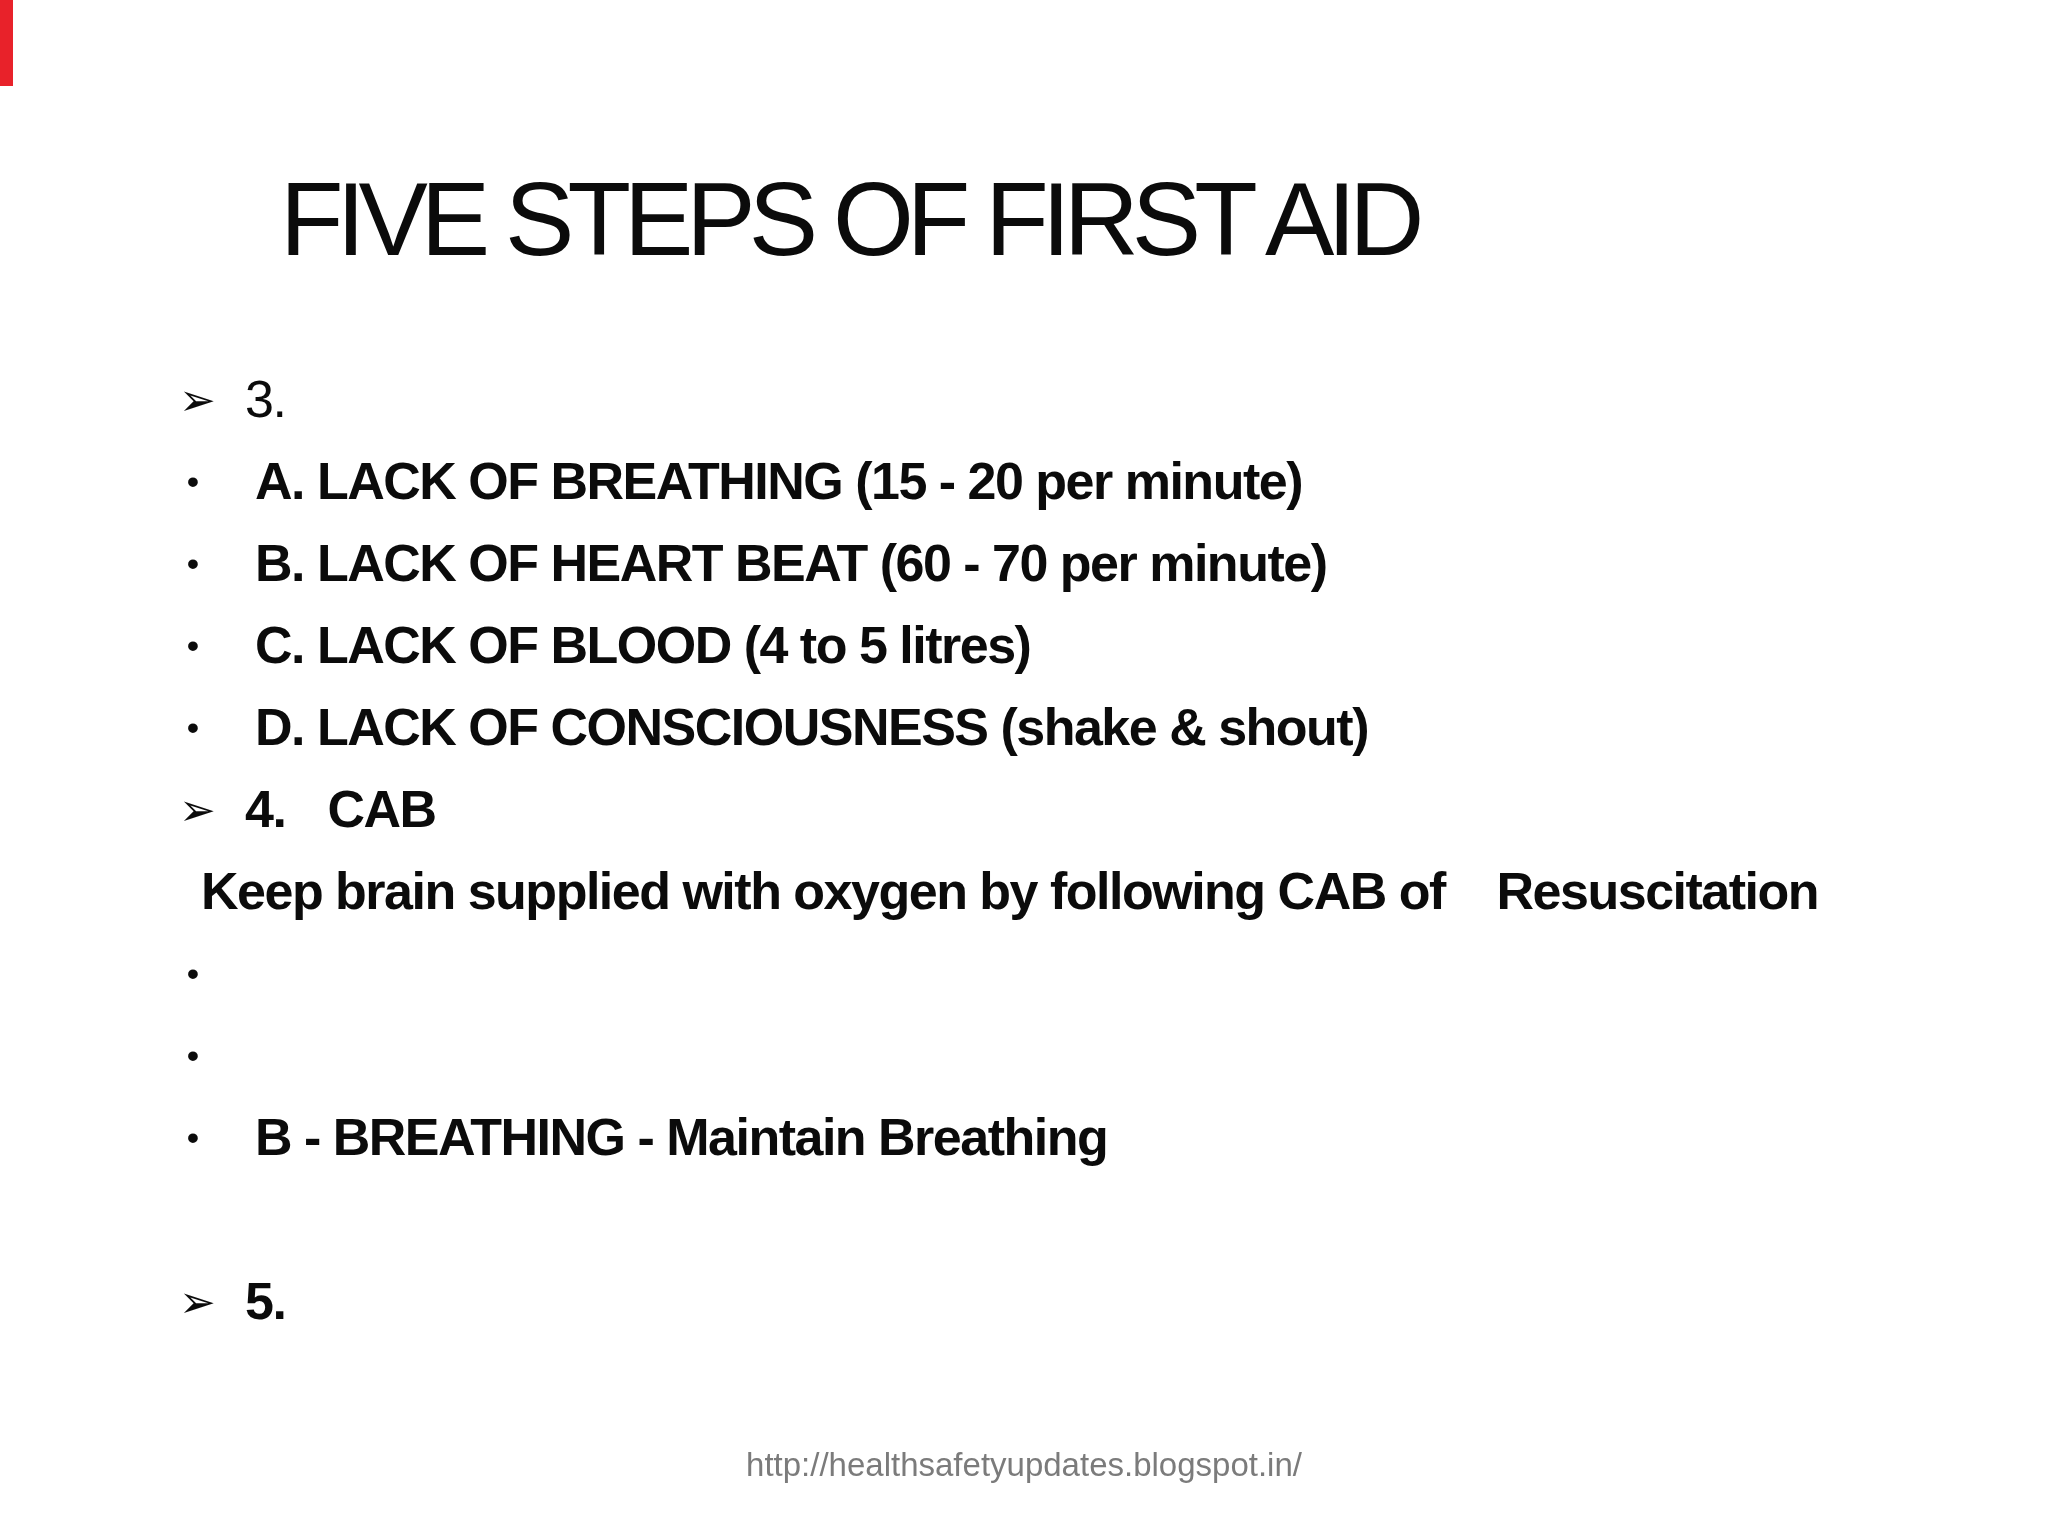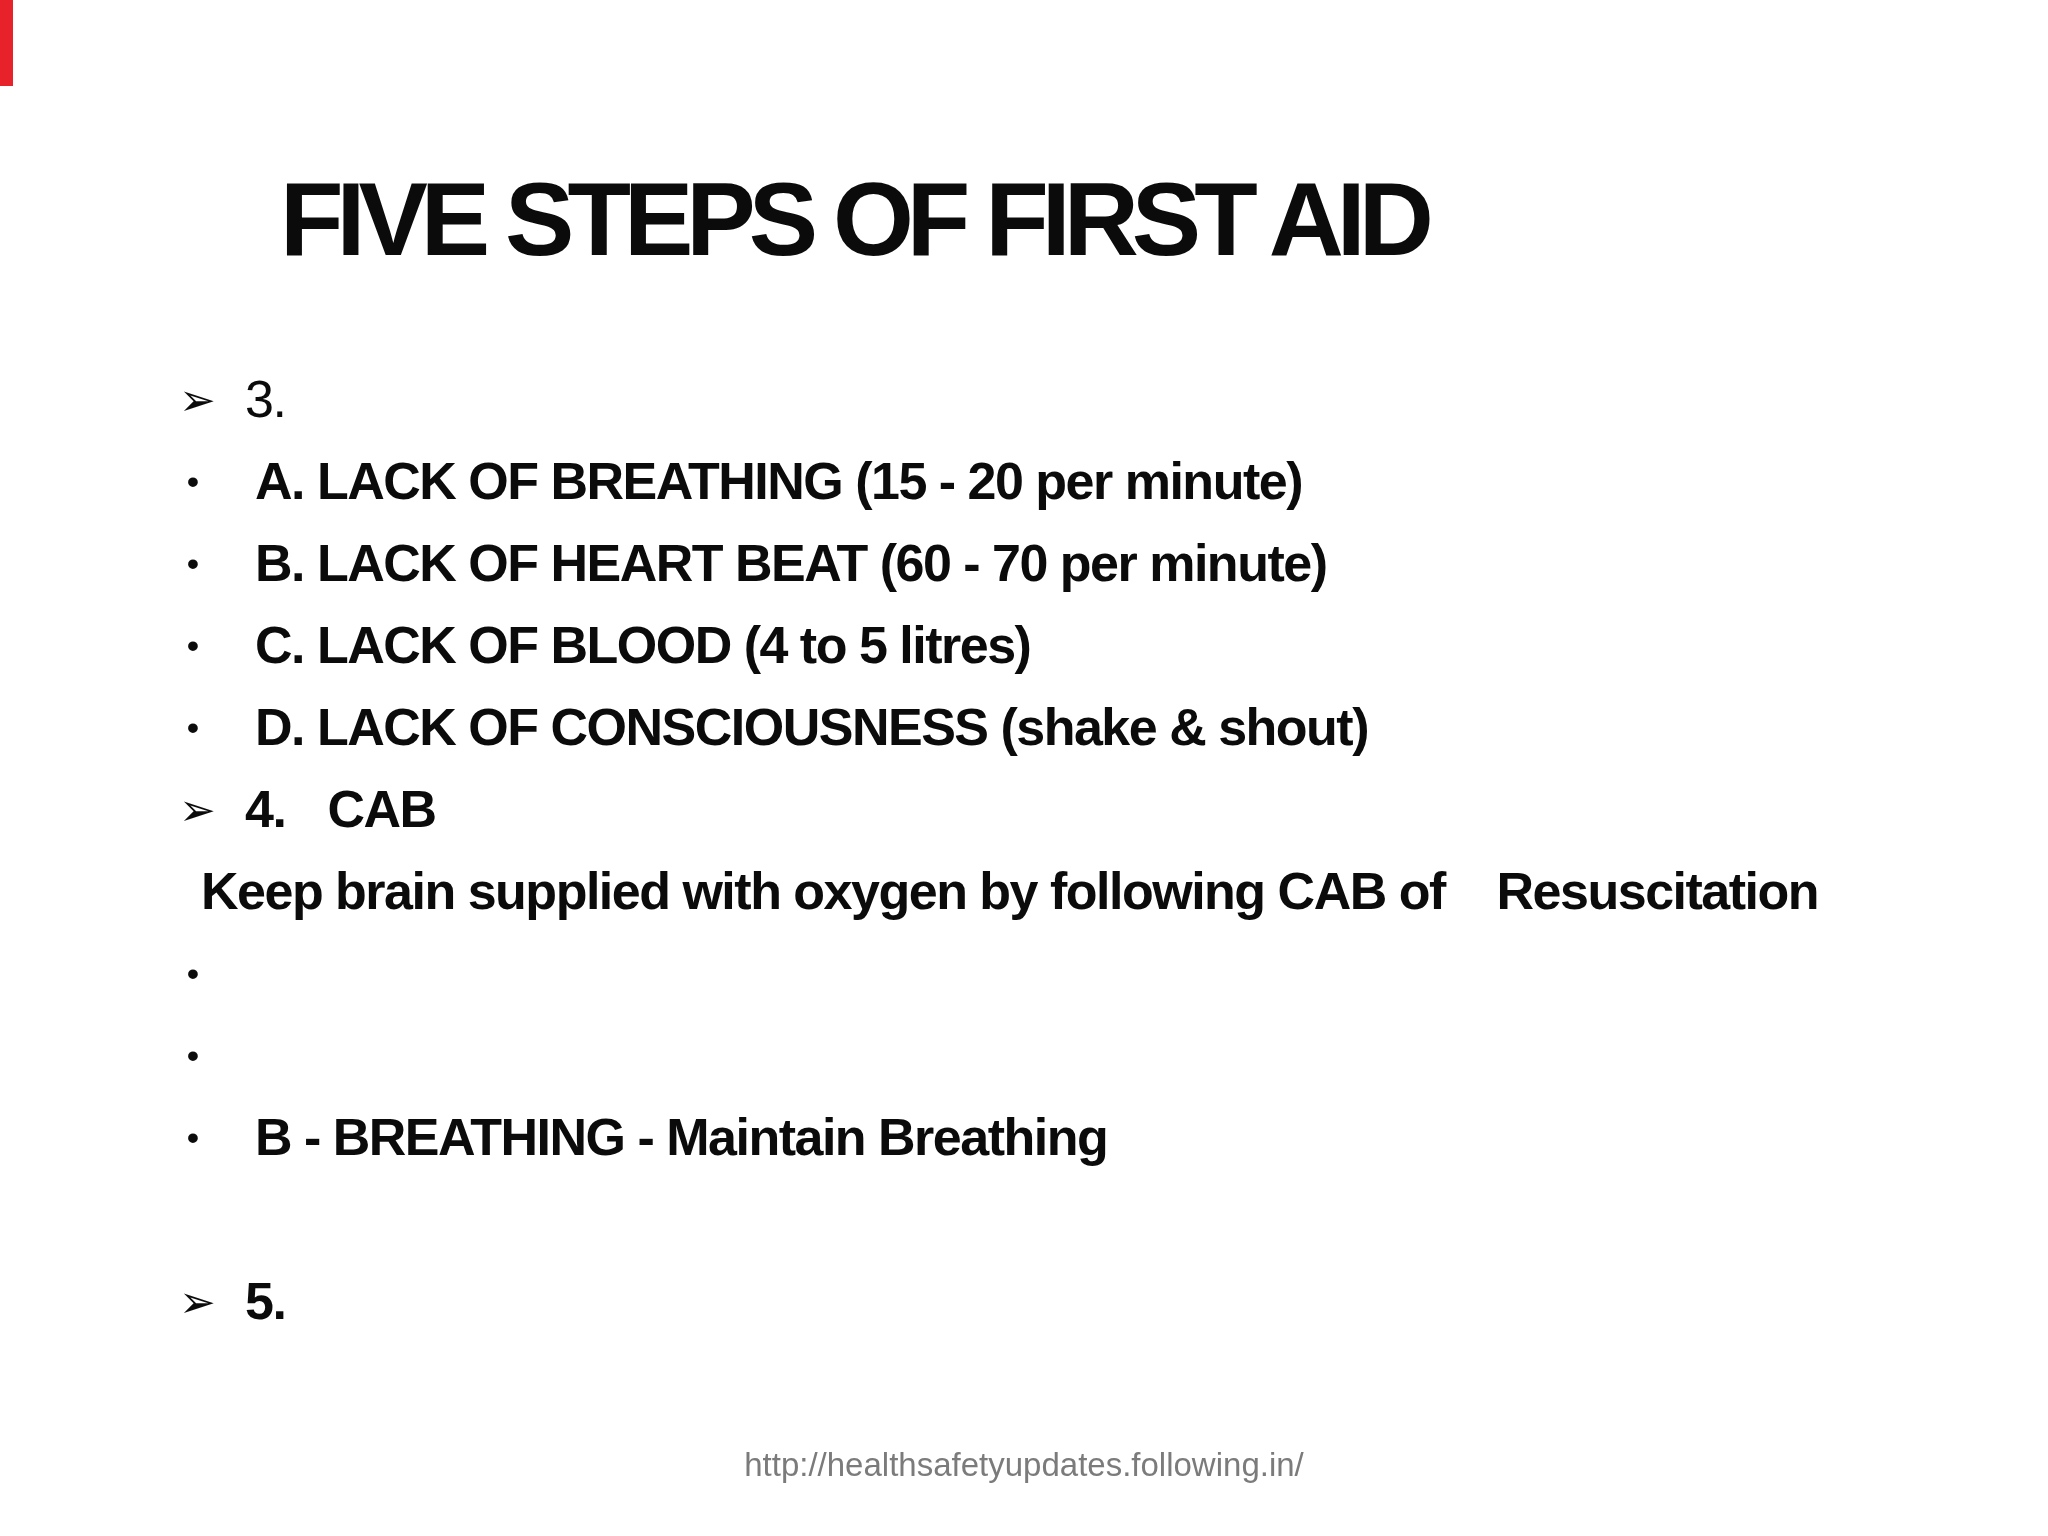--- a/index.html
+++ b/index.html
@@ -21,21 +21,21 @@
     width: 13px;
     height: 86px;
     background: var(--red_bar, #e8222a);
   }
 
   .title {
     position: absolute;
     left: 280px;
     top: 160px;
     font-size: 104px;
-    font-weight: 700;
+    font-weight: 400;
     letter-spacing: -7px;
     white-space: pre;
     line-height: 1.15;
   }
 
   .content {
     position: absolute;
     left: 165px;
     top: 358px;
     width: 1800px;
@@ -150,15 +150,15 @@
       <span class="txt"></span>
     </div>
 
     <div class="line">
       <span class="marker arrow">➢</span>
       <span class="prefix">5.</span>
     </div>
 
   </div>
 
-  <div class="footer">http://healthsafetyupdates.following.in/</div>
+  <div class="footer">http://healthsafetyupdates.blogspot.in/</div>
 
 </div>
 
 </body></html>

